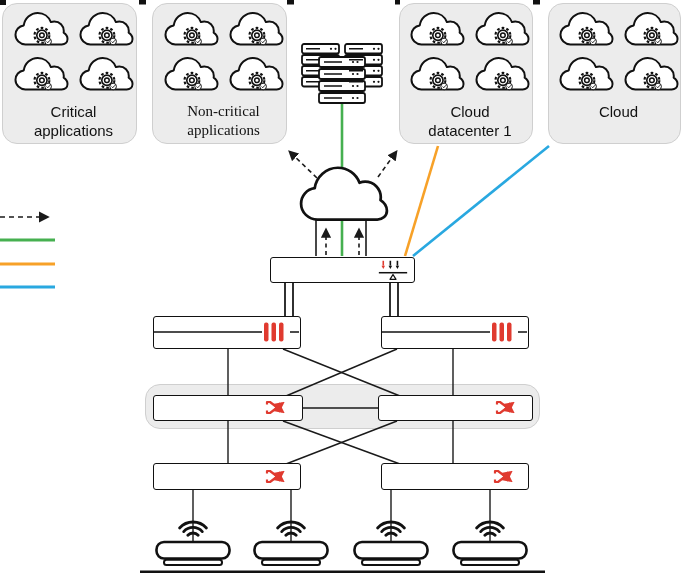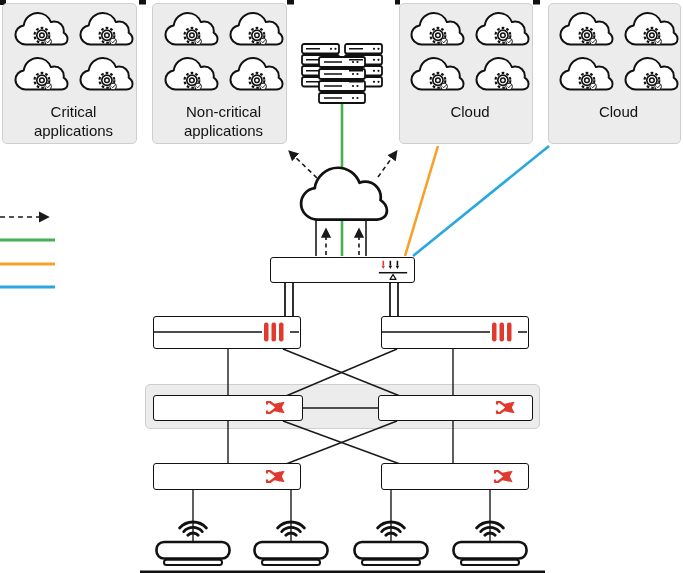--- a/index.html
+++ b/index.html
@@ -1,20 +1,20 @@
 <!DOCTYPE html>
 <html><head>
 <meta charset="utf-8">
 <style>
   * { margin:0; padding:0; box-sizing:border-box; }
   html,body { background:#fff; }
   body { font-family:"Liberation Sans", sans-serif; }
   .canvas { position:relative; width:683px; height:573px; background:#fff; overflow:hidden; }
   .abs { position:absolute; }
-  .zone { background:#ECECEC; border:1.5px solid #CFCFCF; border-radius:5px;padding-left:8px; }
+  .zone { background:#ECECEC; border:1.5px solid #CFCFCF; border-radius:15px;padding-left:8px; }
   .topbox { display:flex; flex-direction:column; align-items:center; padding-top:6px; }
   .cloudgrid { display:grid; grid-template-columns:repeat(2,57px); column-gap:8px; row-gap:1px; }
   .boxlabel { text-align:center; font-size:15px; line-height:19px; color:#111; margin-top:3px; }
   .boxlabel span { display:block; }
   .device { position:absolute; background:#fff; border:1.6px solid #111; border-radius:3px; }
   svg { display:block; }
 </style>
 </head>
 <body>
 
@@ -130,21 +130,21 @@
       <svg width="57" height="44" viewBox="0 0 69 52">
           <use href="#sym-cloudgear"></use>
         </svg>
     </div>
     <div class="boxlabel">
       <span>Critical</span>
       <span>applications</span>
     </div>
   </div>
 
-  <div class="abs zone topbox" style="left:152px;top:3px;width:135px;height:141px;">
+  <div class="abs zone topbox" style="left:152px;top:3px;width:135px;height:141px;font-family:Liberation Serif, serif;">
     <div class="cloudgrid">
       <svg width="57" height="44" viewBox="0 0 69 52">
           <use href="#sym-cloudgear"></use>
         </svg>
       <svg width="57" height="44" viewBox="0 0 69 52">
           <use href="#sym-cloudgear"></use>
         </svg>
       <svg width="57" height="44" viewBox="0 0 69 52">
           <use href="#sym-cloudgear"></use>
         </svg>
@@ -168,20 +168,21 @@
         </svg>
       <svg width="57" height="44" viewBox="0 0 69 52">
           <use href="#sym-cloudgear"></use>
         </svg>
       <svg width="57" height="44" viewBox="0 0 69 52">
           <use href="#sym-cloudgear"></use>
         </svg>
     </div>
     <div class="boxlabel">
       <span>Cloud</span>
+      <span>datacenter 1</span>
     </div>
   </div>
 
   <div class="abs zone topbox" style="left:548px;top:3px;width:133px;height:141px;">
     <div class="cloudgrid">
       <svg width="57" height="44" viewBox="0 0 69 52">
           <use href="#sym-cloudgear"></use>
         </svg>
       <svg width="57" height="44" viewBox="0 0 69 52">
           <use href="#sym-cloudgear"></use>

